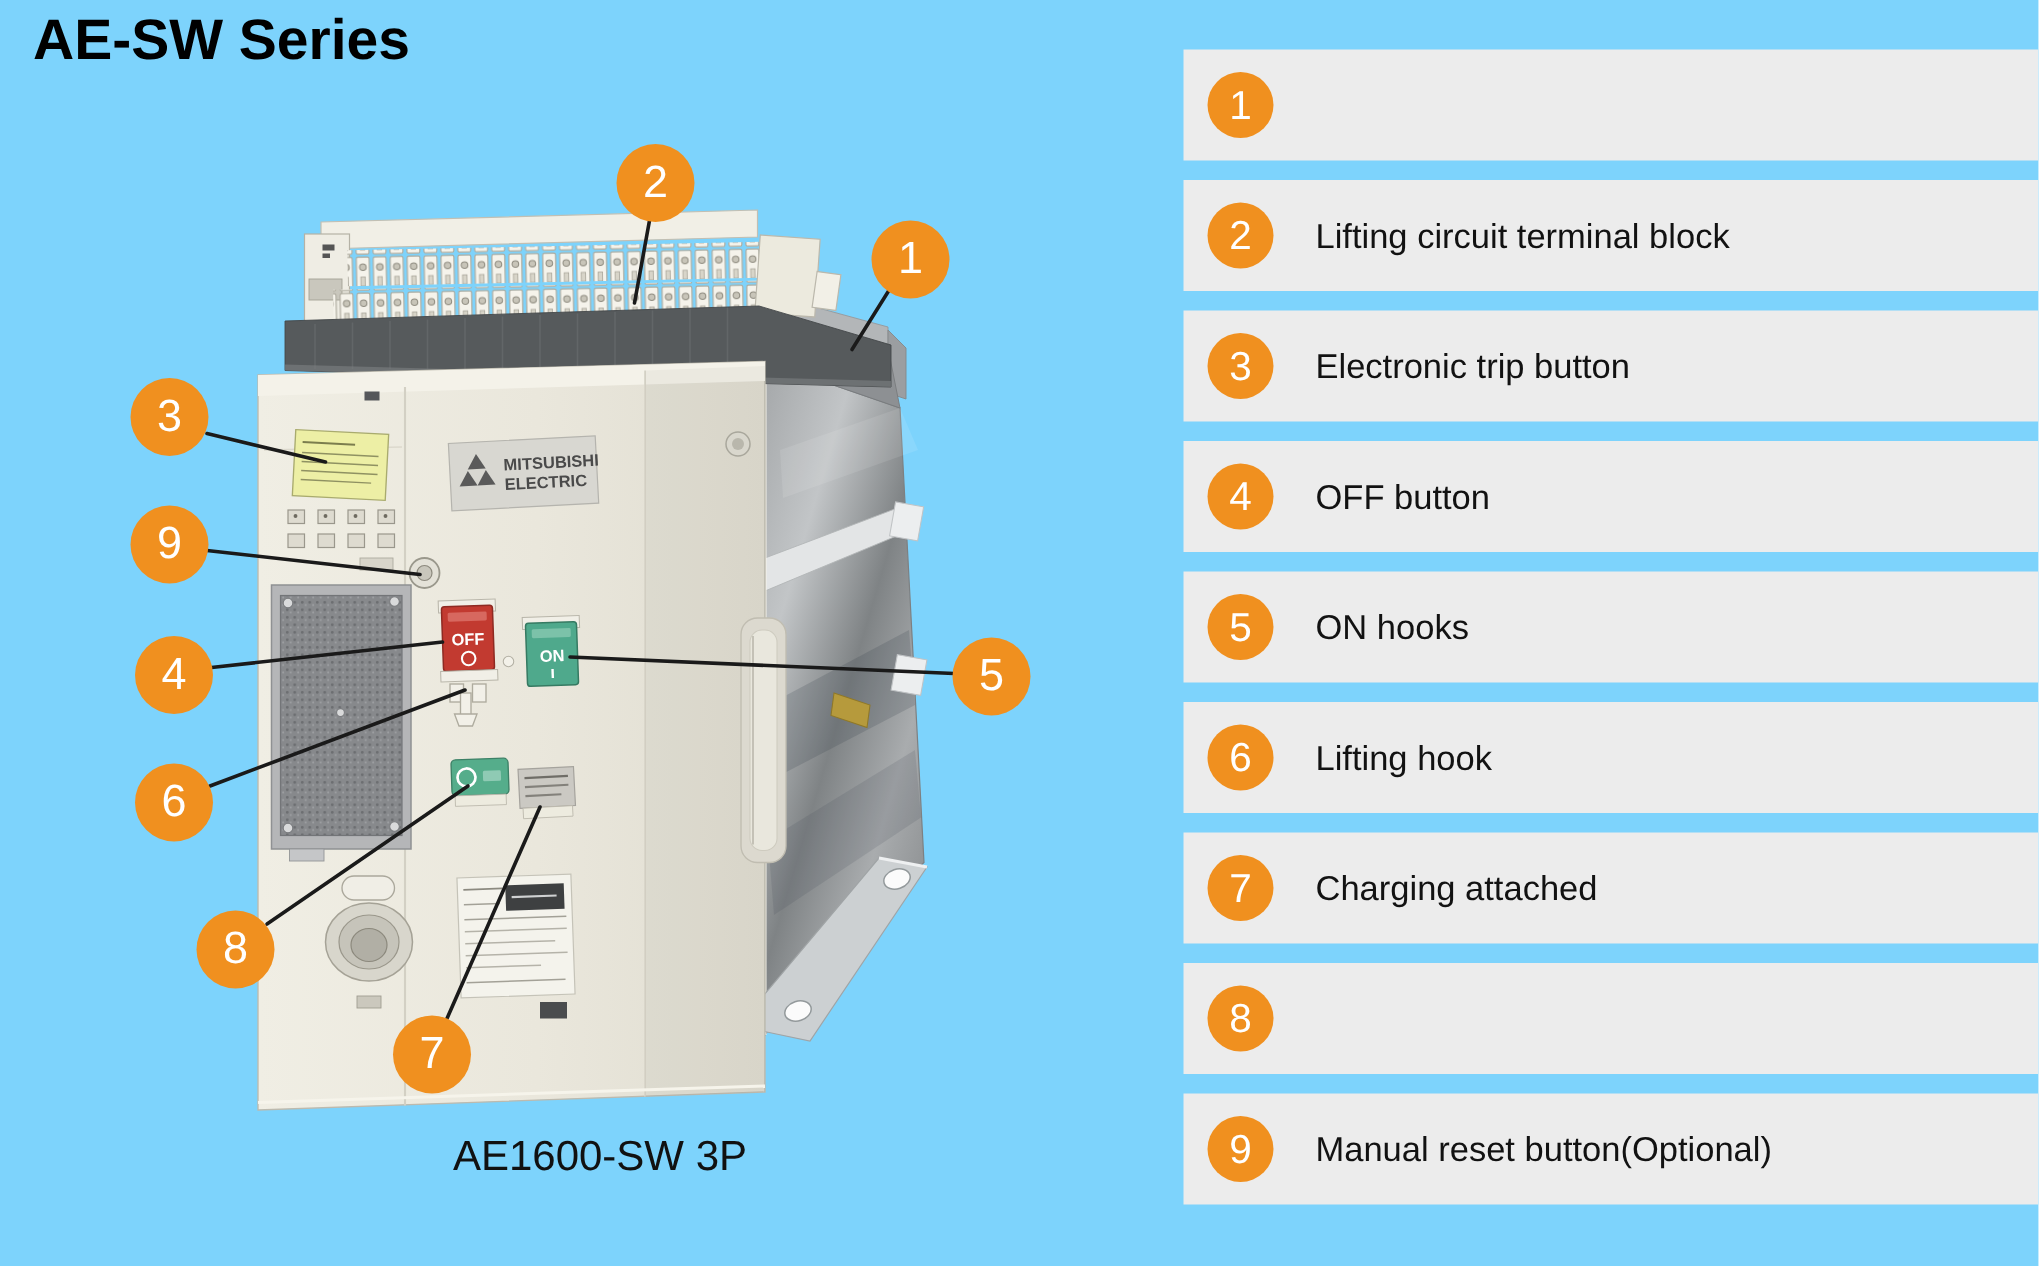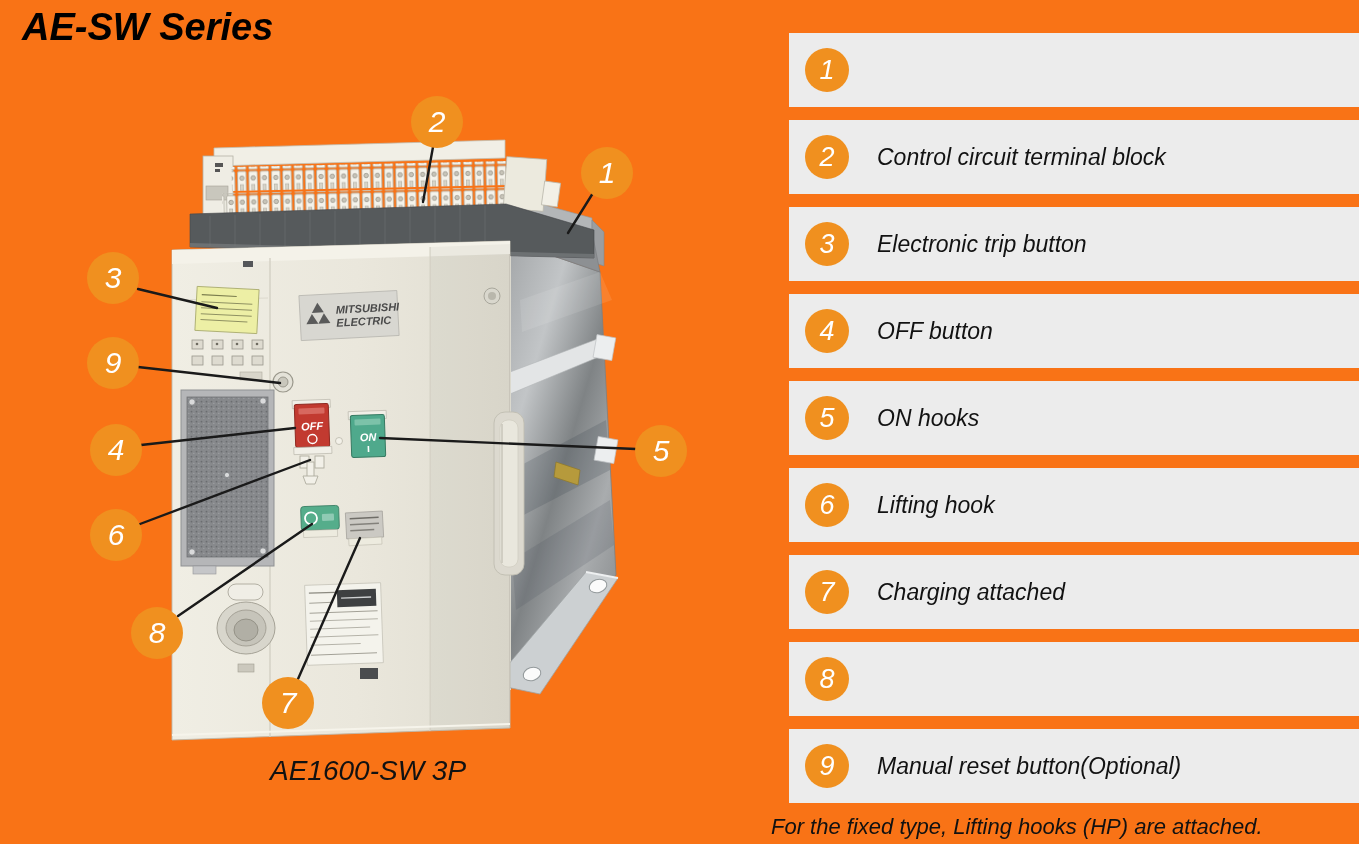--- a/index.html
+++ b/index.html
@@ -1,22 +1,22 @@
 <!DOCTYPE html>
 <html style="--accent: #F0901F; --bar: #ECECEC;"><head>
 <meta charset="utf-8">
 <style>
   html,body{margin:0;padding:0;background:#fff;}
-  #page{position:relative;width:1359px;height:844px;background:#f97316;overflow:hidden;
-        font-family:"Liberation Sans","DejaVu Sans",sans-serif;font-style:italic;}
+  #page{position:relative;width:1359px;height:844px;background:#7dd3fc;overflow:hidden;
+        font-family:"Liberation Sans","DejaVu Sans",sans-serif;}
   
   #title{position:absolute;left:22px;top:6px;font-size:38px;font-weight:bold;color:#000;letter-spacing:0;}
   
   #device-svg{position:absolute;left:0;top:90px;width:790px;height:700px;}
-  #caption{position:absolute;left:270px;top:755px;width:260px;text-align:left;font-size:28px;color:#111;}
+  #caption{position:absolute;left:270px;top:755px;width:260px;text-align:center;font-size:28px;color:#111;}
   
   .callout{position:absolute;width:52px;height:52px;border-radius:50%;
            background:var(--accent,#F0901F);color:#fff;display:flex;align-items:center;justify-content:center;
            font-size:30px;line-height:1;transform:translate(-50%,-50%);}
   
   #legend{position:absolute;left:789px;top:33px;width:570px;display:flex;flex-direction:column;gap:13px;}
   .legend-row{height:74px;background:var(--bar,#ECECEC);display:flex;align-items:center;}
   .legend-num{flex:0 0 auto;width:44px;height:44px;margin-left:16px;border-radius:50%;
               background:var(--accent,#F0901F);color:#fff;display:flex;align-items:center;justify-content:center;
               font-size:27px;line-height:1;}
@@ -293,21 +293,21 @@
   <div class="callout" style="left:113px;top:363px;">9</div>
 
   <div id="caption">AE1600-SW 3P</div>
 
   <div id="legend">
     <div class="legend-row">
       <span class="legend-num">1</span>
     </div>
     <div class="legend-row">
       <span class="legend-num">2</span>
-      <span class="legend-label">Control circuit terminal block</span>
+      <span class="legend-label">Lifting circuit terminal block</span>
     </div>
     <div class="legend-row">
       <span class="legend-num">3</span>
       <span class="legend-label">Electronic trip button</span>
     </div>
     <div class="legend-row">
       <span class="legend-num">4</span>
       <span class="legend-label">OFF button</span>
     </div>
     <div class="legend-row">
@@ -324,15 +324,14 @@
     </div>
     <div class="legend-row">
       <span class="legend-num">8</span>
     </div>
     <div class="legend-row">
       <span class="legend-num">9</span>
       <span class="legend-label">Manual reset button(Optional)</span>
     </div>
   </div>
 
-  <div id="note">For the fixed type, Lifting hooks (HP) are attached.</div>
 
 </div>
 
 </body></html>

